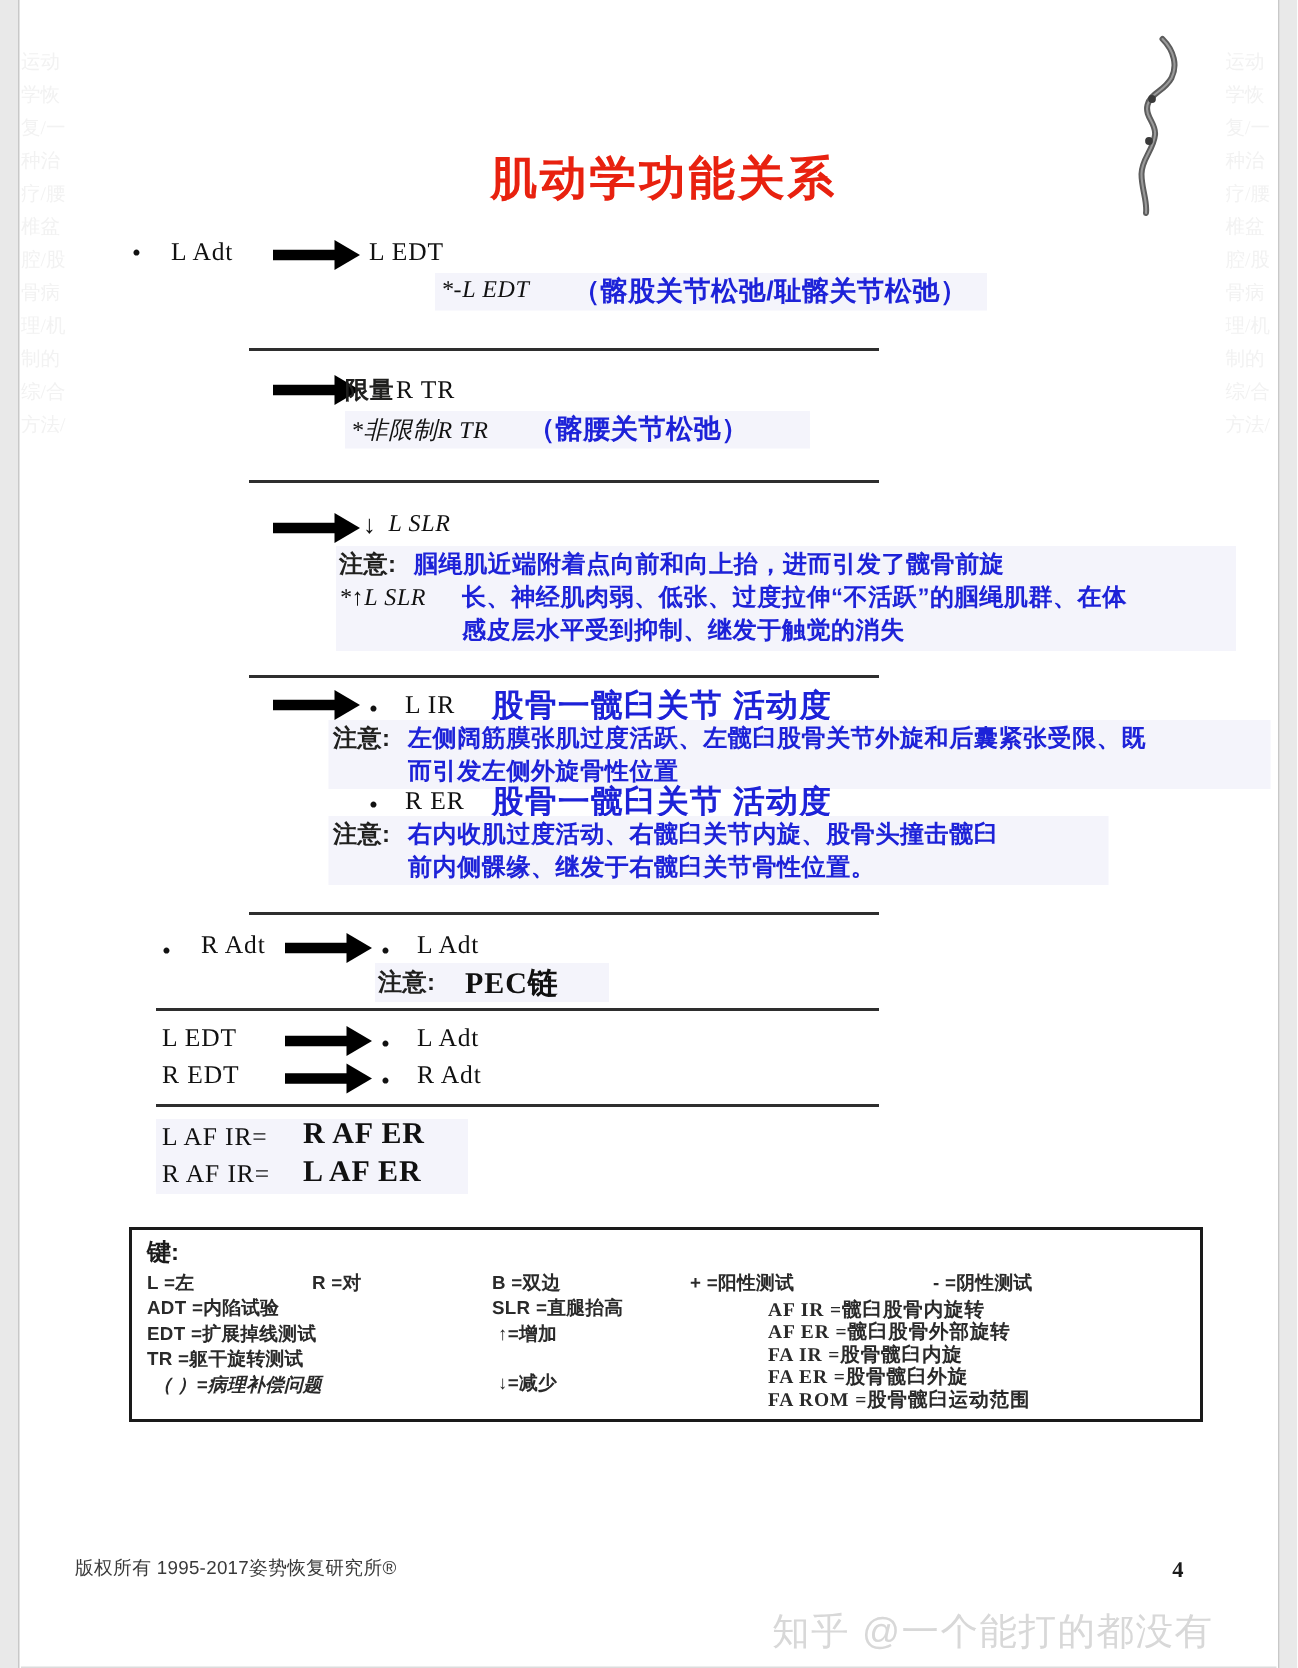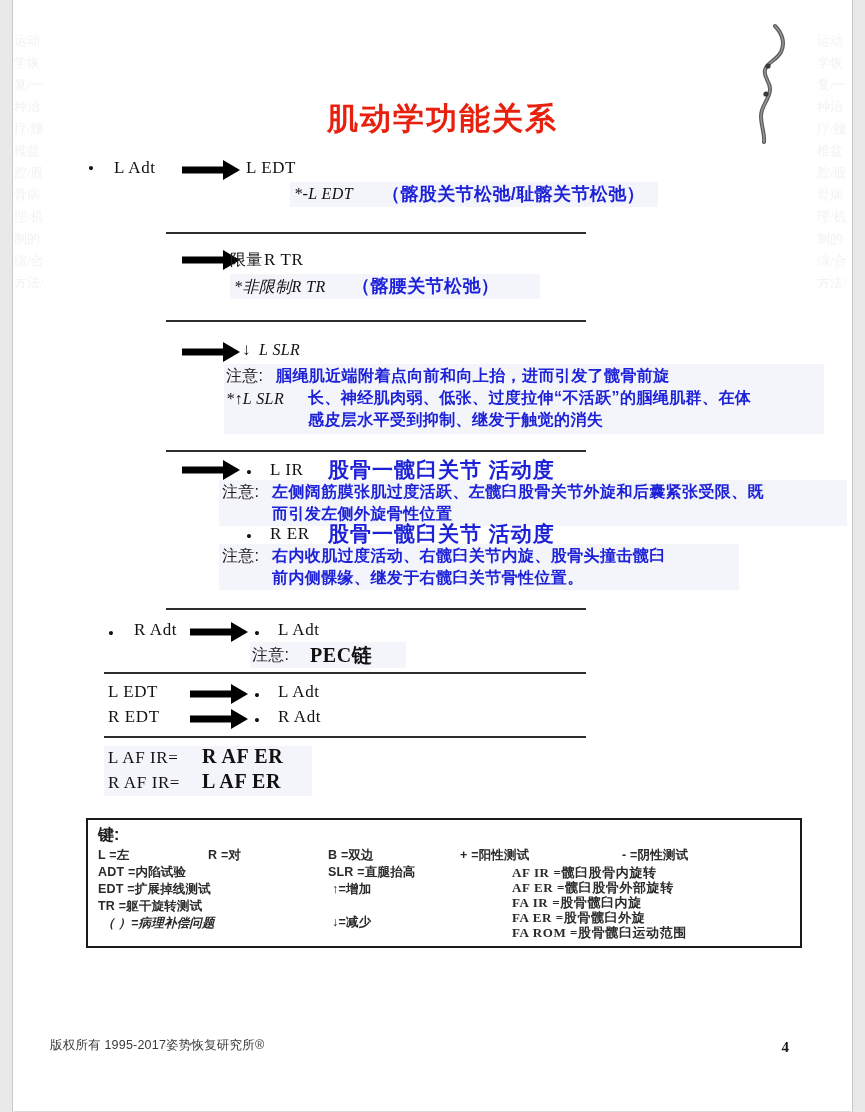--- a/index.html
+++ b/index.html
@@ -156,21 +156,21 @@
   }
   .cn-blue.sm {
     font-size: 16px;
   }
   .cn-blue.big {
     font-size: 21px;
     letter-spacing: 1px;
   }
   .cn-dark {
     font-family: "Liberation Sans", sans-serif;
-    font-weight: normal;
+    font-weight: bold;
     font-size: 16px;
     color: #20201f;
     letter-spacing: .3px;
     white-space: nowrap;
   }
   .bullet {
     position: absolute;
     font-family: "Liberation Serif", serif;
     font-size: 17px;
     color: #111;
@@ -420,16 +420,17 @@
 
       <span class="key-line b mn" style="left:424px;top:44px;">AF IR =髋臼股骨内旋转</span>
       <span class="key-line b mn" style="left:424px;top:59px;">AF ER =髋臼股骨外部旋转</span>
       <span class="key-line b mn" style="left:424px;top:74px;">FA IR =股骨髋臼内旋</span>
       <span class="key-line b mn" style="left:424px;top:89px;">FA ER =股骨髋臼外旋</span>
       <span class="key-line b mn" style="left:424px;top:104px;">FA ROM =股骨髋臼运动范围</span>
     </div>
 
     <div class="footer-left">版权所有  1995-2017姿势恢复研究所®</div>
     <div class="footer-page">4</div>
+    <div class="watermark">知乎 @一个能打的都没有</div>
   </div>
 
   <div class="bottom-rule"></div>
 </div>
 
 </body></html>

